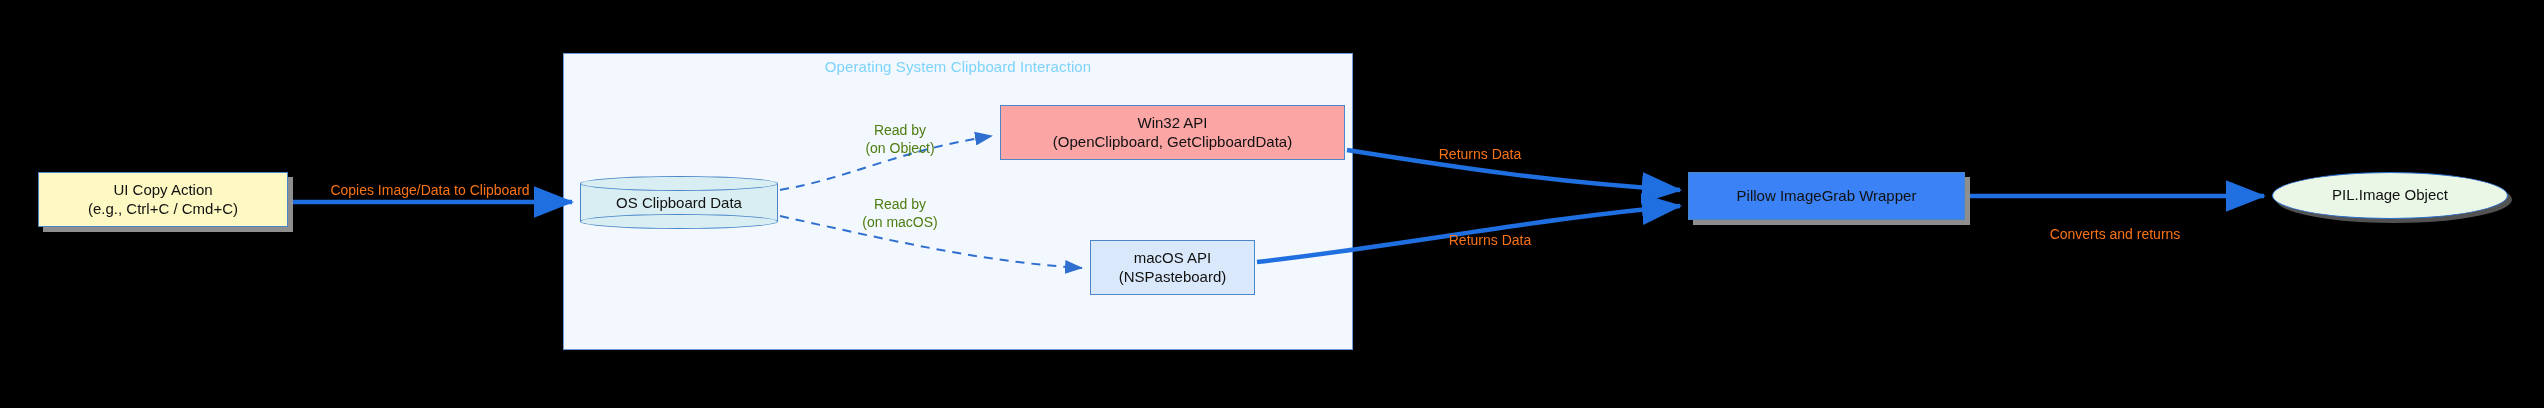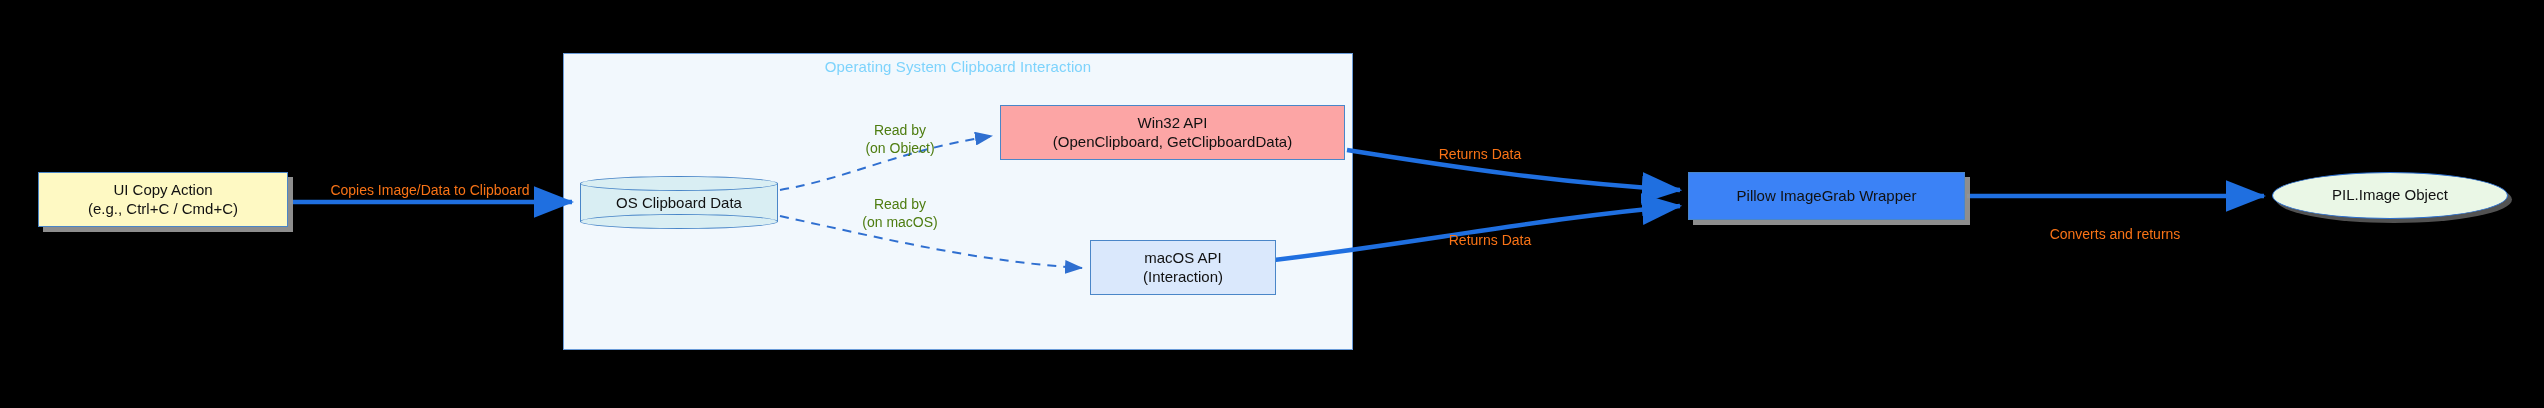--- a/index.html
+++ b/index.html
@@ -45,21 +45,21 @@
   .cyl-label{position:absolute;inset:0;display:flex;align-items:center;
     justify-content:center;font-size:15px;color:#111;z-index:3;}
 
   
   .n-win32{
     left:1000px;top:105px;width:345px;height:55px;
     background:#fca5a5;border:1.6px solid #4a86c8;font-size:15px;
   }
   
   .n-mac{
-    left:1090px;top:240px;width:186px;height:55px;
+    left:1090px;top:240px;width:165px;height:55px;
     background:#dae8fc;border:1.6px solid #4a86c8;font-size:15px;
   }
   
   .n-pillow{
     left:1688px;top:172px;width:277px;height:48px;
     background:#3b82f6;border:1.6px solid #4a86c8;font-size:15px;
     box-shadow:5px 5px 0 0 rgba(150,150,150,.95);
   }
   
   .n-pil{
@@ -156,21 +156,21 @@
   <div class="node n-win32">
     <div>
       <span class="l1">Win32 API</span>
       <span class="l2">(OpenClipboard, GetClipboardData)</span>
     </div>
   </div>
 
   <div class="node n-mac">
     <div>
       <span class="l1">macOS API</span>
-      <span class="l2">(Interaction)</span>
+      <span class="l2">(NSPasteboard)</span>
     </div>
   </div>
 
   <div class="node n-pillow">
     <span class="l1">Pillow ImageGrab Wrapper</span>
   </div>
 
   <div class="node n-pil">
     <span class="l1">PIL.Image Object</span>
   </div>

